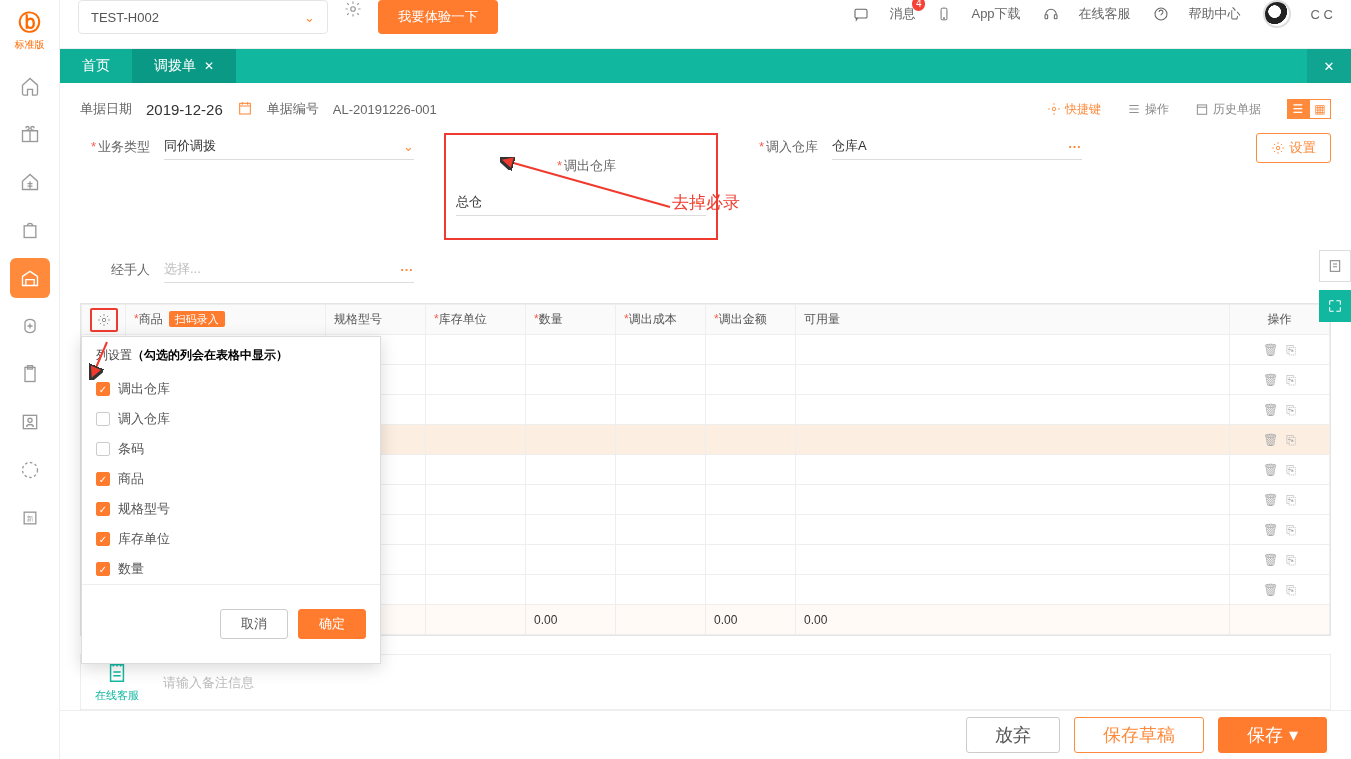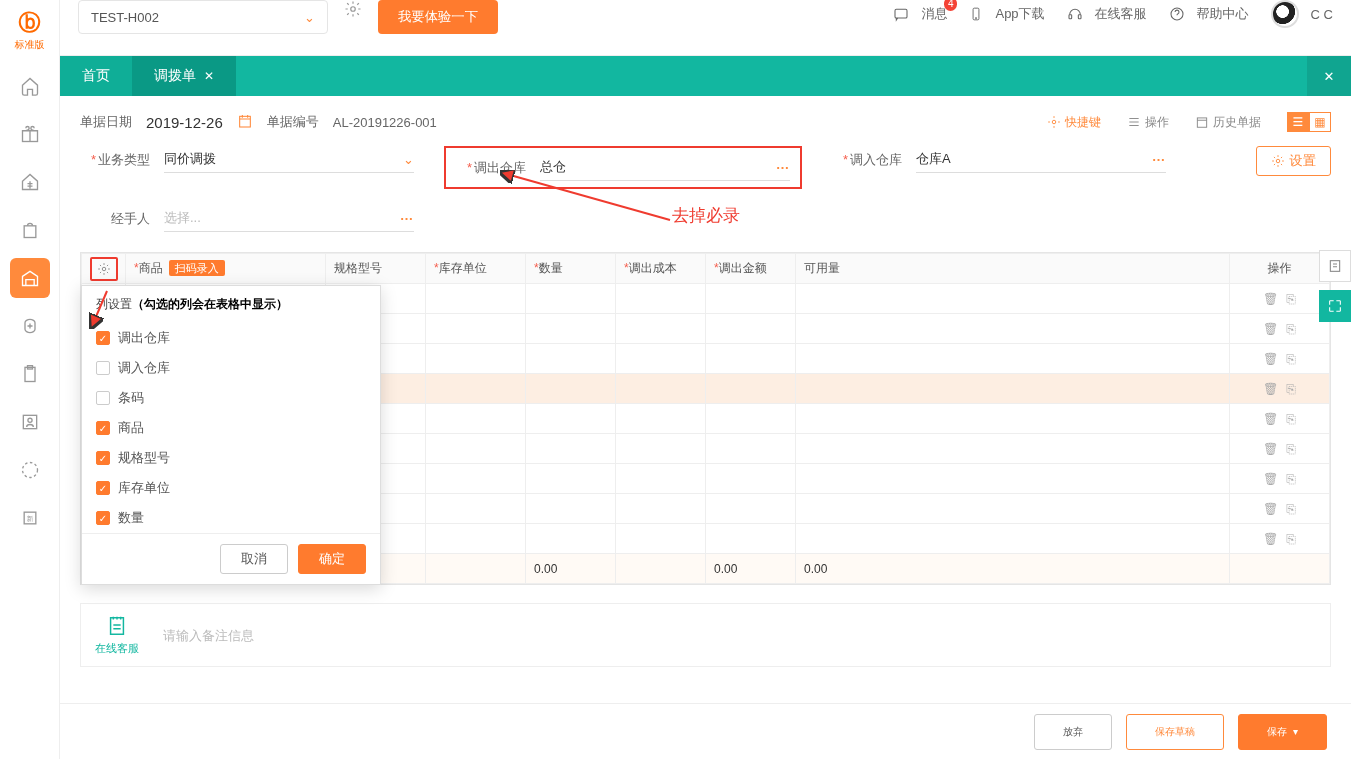--- a/index.html
+++ b/index.html
@@ -18,21 +18,21 @@
 
 .main { flex: 1; display: flex; flex-direction: column; min-width: 0; }
 
 
 .topbar { height: 56px; display: flex; align-items: flex-start; padding: 0 18px; border-bottom: 1px solid #eee; gap: 16px; }
 .tenant { width: 250px; border: 1px solid #e5e5e5; border-radius: 4px; height: 34px; display: flex; align-items: center; padding: 0 12px; color: #555; position: relative; }
 .tenant .chev { margin-left: auto; color: #ff8a3c; }
 .topbar .gear { color: #999; }
 .try-btn { background: #ff7b2e; color: #fff; border: none; height: 34px; padding: 0 20px; border-radius: 4px; }
 .top-right { margin-left: auto; display: flex; align-items: center; gap: 22px; color: #666; }
-.top-right .item { display: flex; align-items: center; gap: 12px; font-size: 13px; position: relative; }
+.top-right .item { display: flex; align-items: center; gap: 20px; font-size: 13px; position: relative; }
 .badge { position: absolute; top: -8px; right: -10px; background: #f44336; color: #fff; font-size: 10px; border-radius: 8px; padding: 0 4px; line-height: 14px; }
 .avatar { width: 28px; height: 28px; border-radius: 50%; background: radial-gradient(circle at 40% 40%, #fff 30%, #222 32%, #222 60%, #fff 62%); border: 2px solid #ddd; }
 
 
 .tabs { height: 40px; background: #12b7a0; display: flex; align-items: stretch; }
 .tab { padding: 0 22px; display: flex; align-items: center; color: #fff; gap: 8px; font-size: 14px; }
 .tab.home { background: #0fae97; }
 .tab.active { background: #0a9985; }
 .tab .x { font-size: 12px; }
 .tabs .close-panel { margin-left: auto; width: 44px; display: flex; align-items: center; justify-content: center; background: #10a590; color: #fff; }
@@ -52,21 +52,21 @@
 
 .formrow { display: flex; padding: 4px 20px 12px; gap: 30px; align-items: flex-start; }
 .field { display: flex; align-items: center; gap: 14px; position: relative; }
 .field .lbl { width: 70px; text-align: right; color: #666; }
 .field .req { color: #f55f4e; margin-right: 2px; }
 .field .ctrl { border-bottom: 1px solid #ddd; min-width: 250px; padding: 4px 0; display: flex; align-items: center; }
 .field .ctrl .val { color: #333; }
 .field .ctrl .ph { color: #bbb; }
 .field .chev { margin-left: auto; color: #ff8a3c; }
 .field .dots { margin-left: auto; color: #ff8a3c; letter-spacing: 1px; font-weight: bold; }
-.field.boxed { border: 2px solid #ef3b2f; padding: 6px 10px; }
+.field.boxed { border: 2px solid #ef3b2f; padding: 22px 10px; flex-direction: column; }
 .settings-btn { border: 1px solid #ff8a3c; color: #ff8a3c; background: #fff; height: 30px; padding: 0 14px; border-radius: 3px; display: flex; align-items: center; gap: 4px; }
 .formrow2 { padding-top: 4px; }
 
 
 .annot { position: absolute; color: #ef3b2f; font-size: 17px; pointer-events: none; }
 .arrow-svg { position: absolute; pointer-events: none; }
 
 
 .tbl-wrap { margin: 8px 20px 0; border: 1px solid #e5e5e5; position: relative; }
 .tbl { width: 100%; border-collapse: collapse; table-layout: fixed; }
@@ -82,35 +82,35 @@
 .tbl tfoot td { background: #fffaf5; text-align: left; color: #333; }
 
 
 .colpop { position: absolute; top: 32px; left: 0; width: 300px; background: #fff; border: 1px solid #ddd; box-shadow: 0 4px 16px rgba(0,0,0,.15); z-index: 20; }
 .colpop .hdr { padding: 10px 14px; font-size: 12px; color: #444; }
 .colpop .hdr .hint { color: #000000; font-weight: bold; }
 .colpop .list { max-height: 230px; overflow-y: scroll; padding: 0 14px; }
 .colpop .opt { display: flex; align-items: center; gap: 8px; padding: 6px 0; font-size: 13px; color: #555; }
 .colpop .cb { width: 14px; height: 14px; border: 1px solid #ccc; border-radius: 2px; display: inline-flex; align-items: center; justify-content: center; font-size: 10px; color: #fff; }
 .colpop .cb.on { background: #ff7b2e; border-color: #ff7b2e; }
-.colpop .ftr { display: flex; justify-content: flex-end; gap: 10px; padding: 10px 14px; border-top: 1px solid #eee; }
+.colpop .ftr { display: flex; justify-content: flex-end; gap: 10px; padding: 24px 14px; border-top: 1px solid #eee; }
 .colpop .ftr button { height: 30px; padding: 0 20px; border-radius: 3px; font-size: 13px; }
 .btn-plain { background: #fff; border: 1px solid #ccc; color: #555; }
 .btn-primary { background: #ff7b2e; border: 1px solid #ff7b2e; color: #fff; }
 .pop-arrow { position: absolute; top: 36px; left: 8px; z-index: 25; pointer-events: none; }
 
 
 .remark { margin: 18px 20px 0; border: 1px solid #eee; display: flex; align-items: center; height: 64px; }
 .remark .ric { width: 72px; display: flex; flex-direction: column; align-items: center; color: #12b7a0; font-size: 11px; gap: 4px; }
 .remark input { flex: 1; border: none; outline: none; font-size: 13px; padding: 0 10px; }
 .remark input::placeholder { color: #bbb; }
 
 
 .footer { margin-top: auto; height: 56px; border-top: 1px solid #eee; display: flex; align-items: center; justify-content: flex-end; padding: 0 24px; gap: 14px; }
-.footer button { height: 36px; padding: 0 28px; border-radius: 3px; font-size: 10px; }
+.footer button { height: 36px; padding: 0 28px; border-radius: 3px; font-size: 18px; }
 .btn-outline-orange { background: #fff; border: 1px solid #ff8a3c; color: #ff8a3c; }
 .btn-save { background: #ff7b2e; border: 1px solid #ff7b2e; color: #fff; display: flex; align-items: center; gap: 6px; }
 
 
 .side-float { position: absolute; right: 0; top: 250px; display: flex; flex-direction: column; gap: 8px; }
 .side-float .sf { width: 32px; height: 32px; background: #fff; border: 1px solid #ddd; display: flex; align-items: center; justify-content: center; color: #888; }
 .side-float .sf.teal { background: #12b7a0; color: #fff; border-color: #12b7a0; }
 
 svg { stroke: currentColor; fill: none; stroke-width: 1.6; }
 </style>

